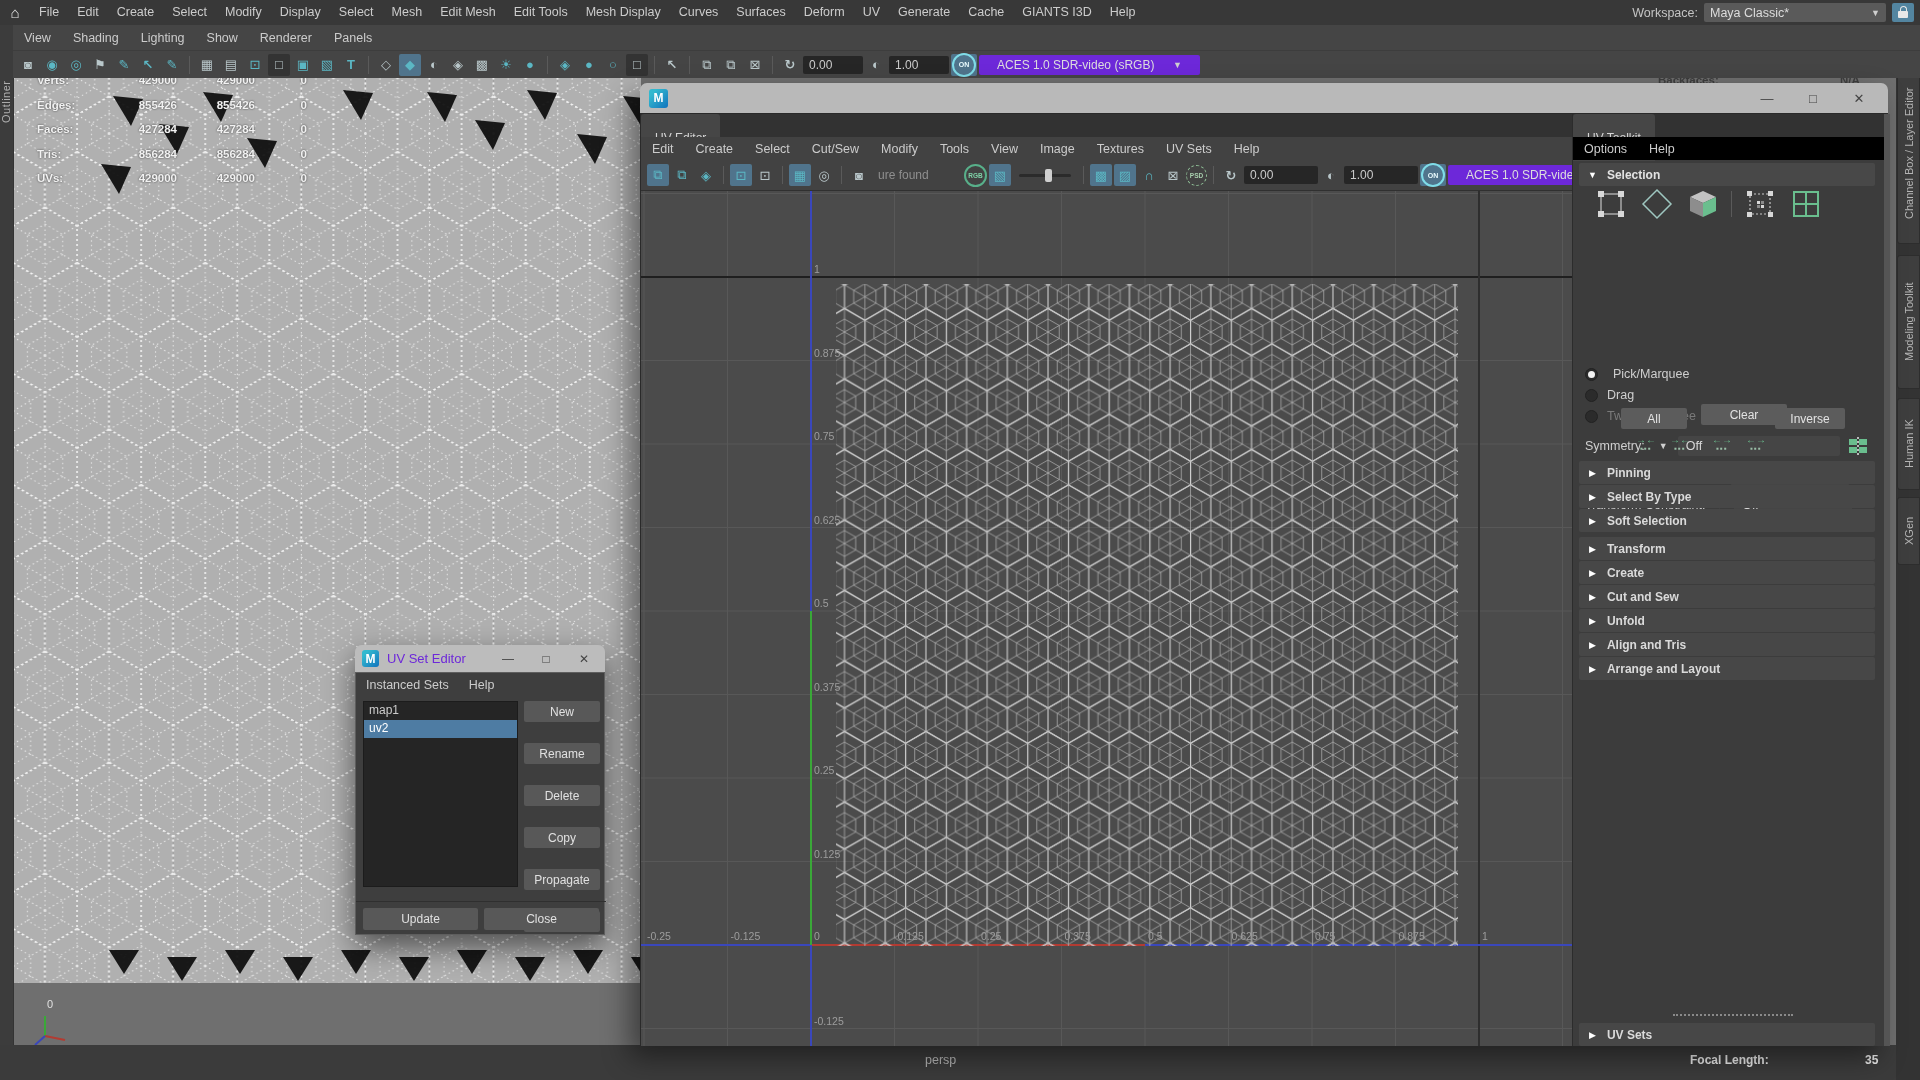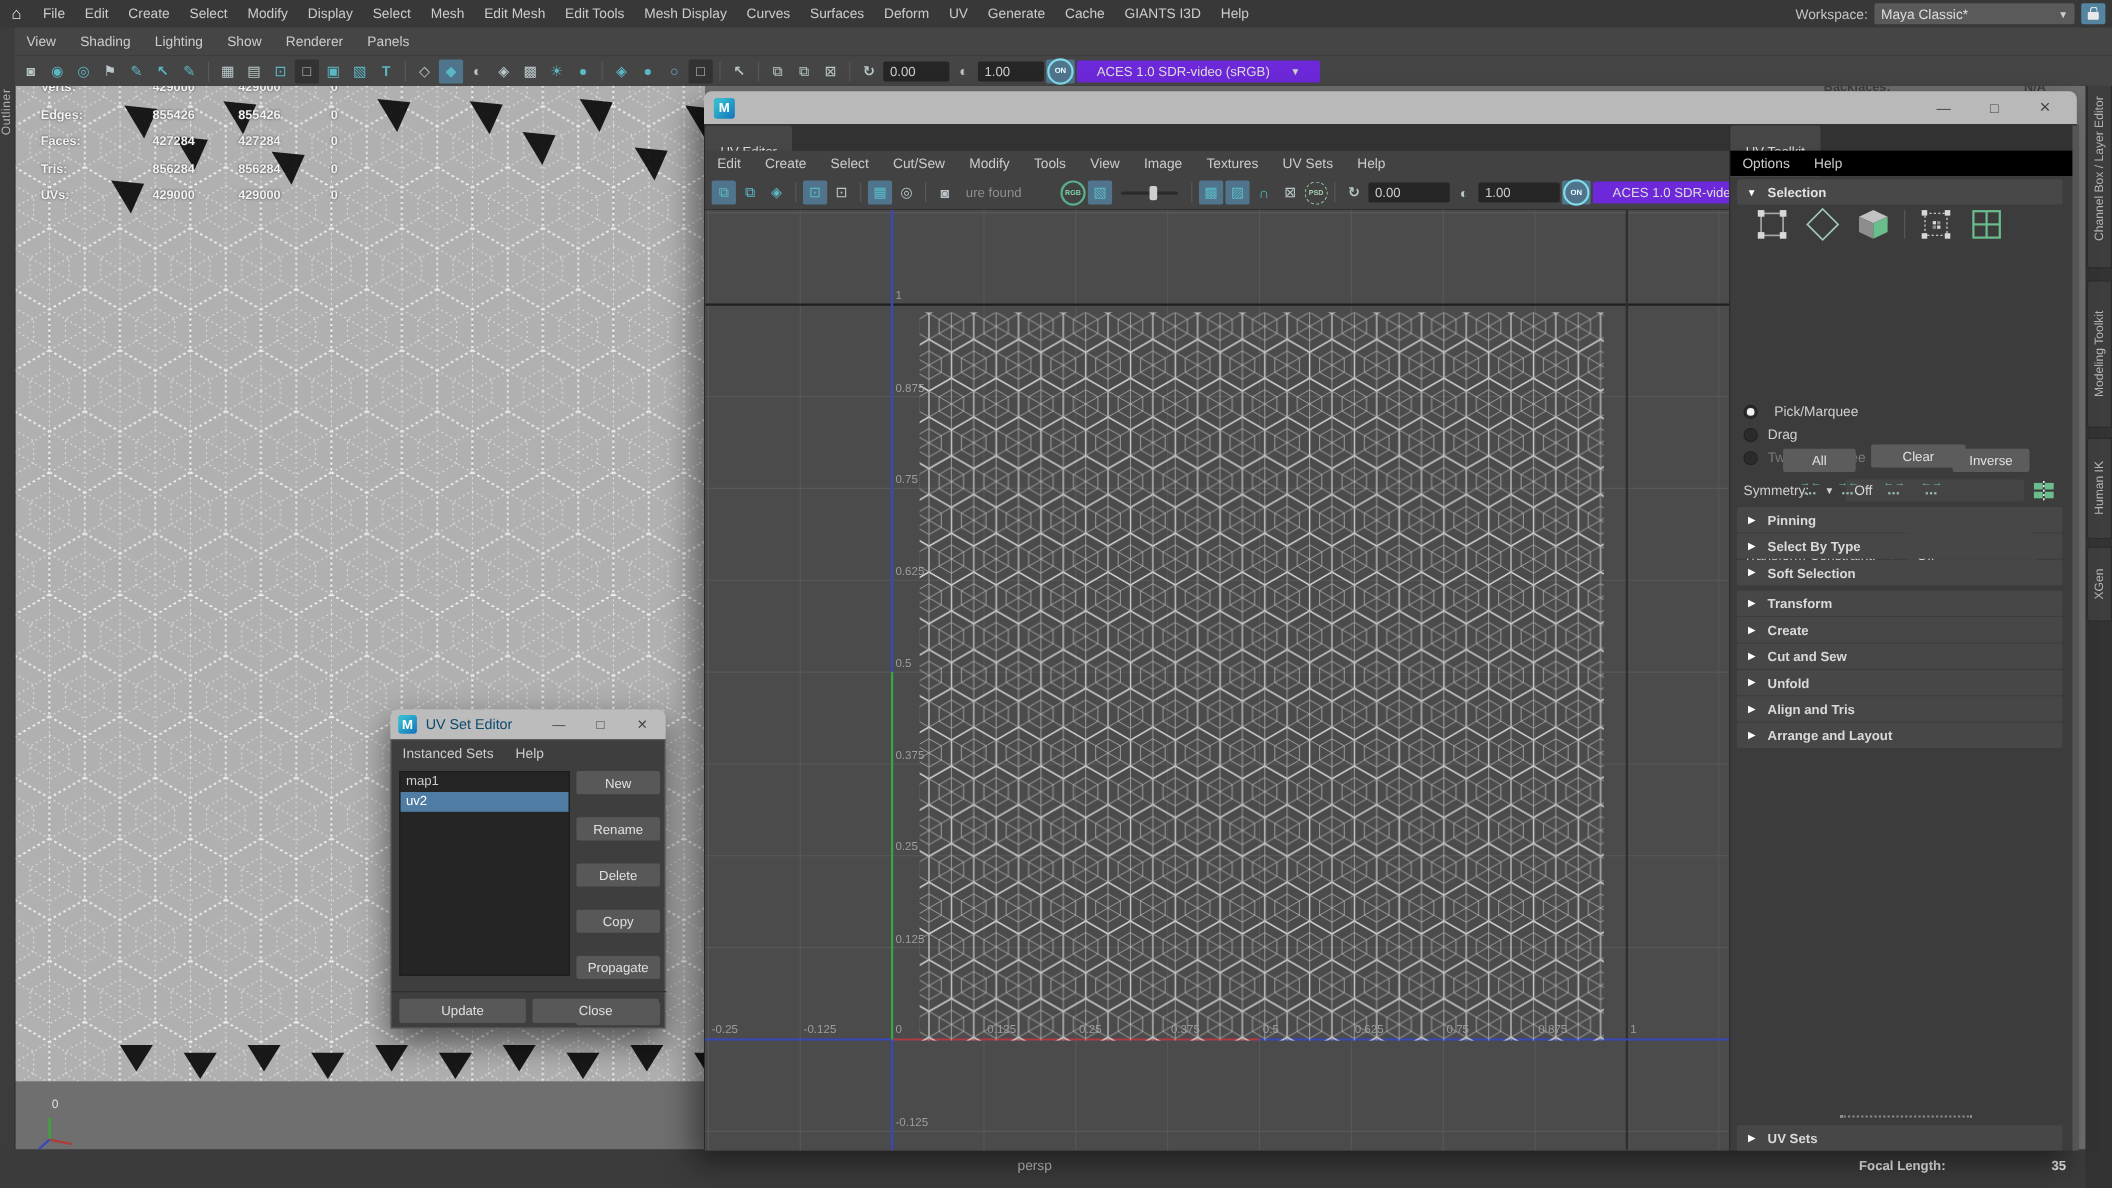--- a/index.html
+++ b/index.html
@@ -117,21 +117,21 @@
   .collapsed{position:absolute;left:6px;width:296px;height:23px;background:#474747;border-radius:2px;color:#dadada;
      font-size:12px;font-weight:bold;display:flex;align-items:center;gap:11px;padding-left:10px;box-sizing:border-box;}
   .collapsed .ar{font-size:9px;color:#ffffff;}
   #tk-dots{position:absolute;left:100px;top:900px;width:120px;border-top:2px dotted #8a8a8a;}
   #tk-scroll{position:absolute;left:311px;top:0;width:6px;height:932px;background:#555555;}
   
   #uvset{left:355px;top:645px;width:250px;height:290px;z-index:60;box-shadow:0 12px 30px rgba(0,0,0,.55);
      border-radius:7px 7px 0 0;}
   #uvset-title{position:absolute;left:0;top:0;width:100%;height:27px;background:#bcbcbc;border-radius:7px 7px 0 0;
      display:flex;align-items:center;}
-  #uvset-title .tt{margin-left:8px;color:#0c4a6e;font-size:13px;}
+  #uvset-title .tt{margin-left:8px;color:#6d28d9;font-size:13px;}
   #uvset-title .winctl span{width:38px;height:27px;font-size:12px;}
   #uvset-body{position:absolute;left:0;top:27px;width:250px;height:263px;background:#3e3e3e;border:1px solid #5e5e5e;box-sizing:border-box;}
   #uvset-menu{position:absolute;left:0;top:0;width:100%;height:24px;display:flex;align-items:center;}
   #uvset-menu .mi{padding:0 10px;font-size:12.5px;color:#cccccc;}
   #uvset-list{position:absolute;left:7px;top:28px;width:155px;height:186px;background:#252525;border:1px solid #1c1c1c;box-sizing:border-box;overflow:hidden;}
   .setitem{height:16px;font-size:12px;color:#cccccc;padding:1px 5px;}
   .setitem.sel{background:#4e7ca3;color:#ffffff;}
   .sidebtns{position:absolute;left:168px;top:28px;width:76px;display:flex;flex-direction:column;gap:21px;}
   .sbtn{height:21px;background:#585858;border-radius:2px;color:#e0e0e0;font-size:12px;display:flex;align-items:center;justify-content:center;}
   #uvset-footer{position:absolute;left:0px;top:228px;width:250px;height:35px;border-top:1px solid #2f2f2f;display:flex;gap:6px;align-items:center;padding:0 7px;box-sizing:border-box;}

